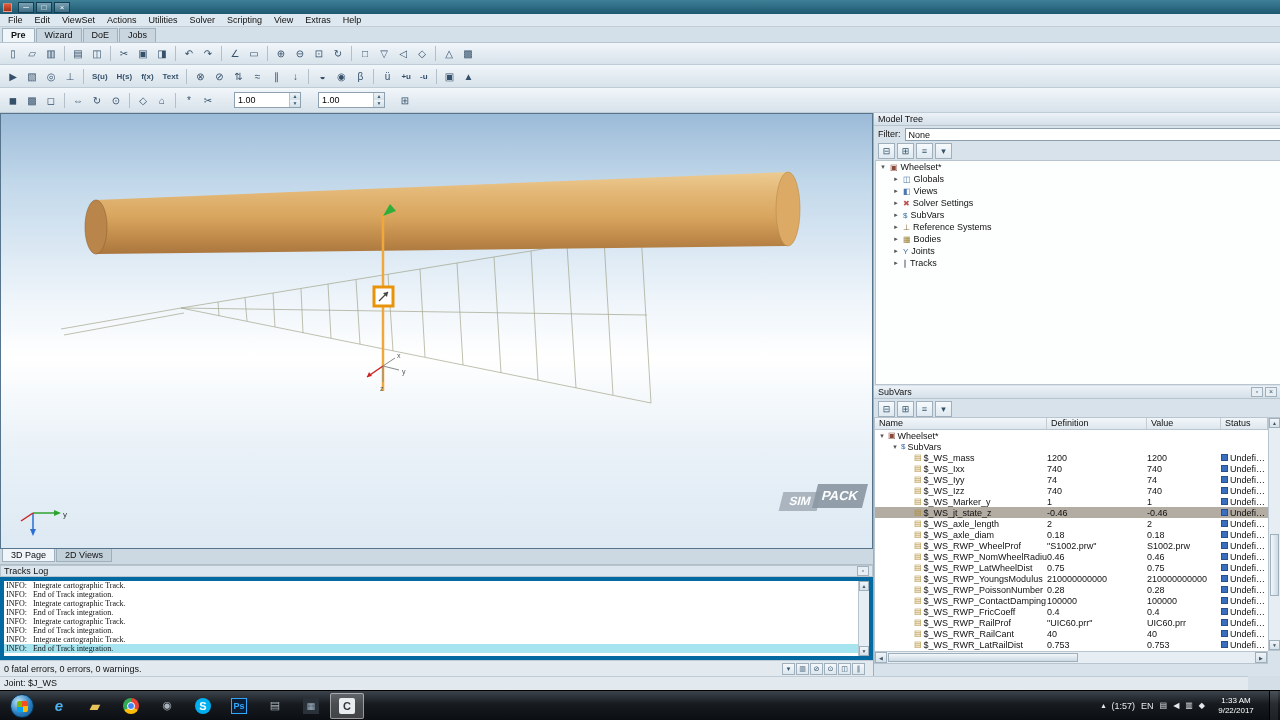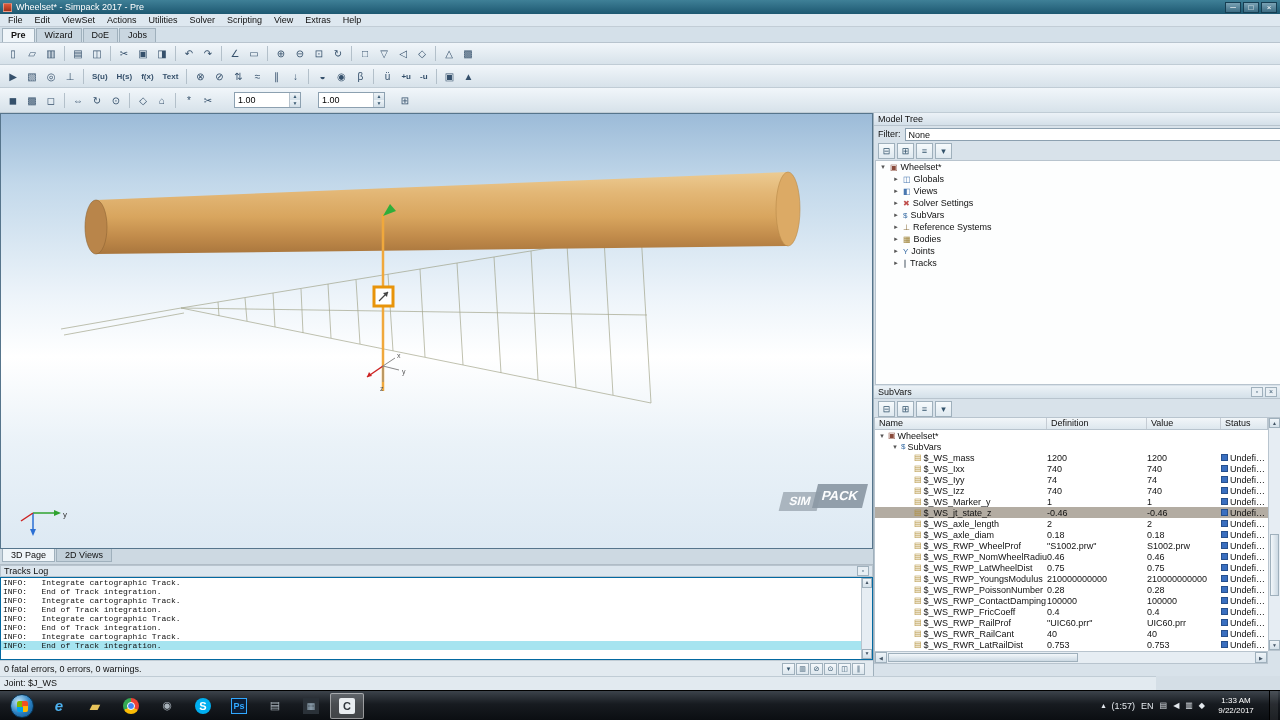--- a/index.html
+++ b/index.html
@@ -55,36 +55,36 @@
   #pagetabs{position:absolute;left:0;top:549px;width:873px;height:16px;background:#cdd9e2;
     border-bottom:1px solid #b0bcc6;display:flex;align-items:flex-start;padding-left:2px}
   .page-tab{padding:0 8px;height:13px;line-height:12px;border:1px solid #9fb0bc;border-top:none;
     background:#c2d0da;margin-right:1px}
   .page-tab.active{background:#eff5f9}
   #msghdr{position:absolute;left:0;top:565px;width:873px;height:12px;background:#dce6ee;
     border:1px solid #b8c4ce;display:flex;align-items:center;padding:0 3px}
   #msghdr .spacer{flex:1}
   .ph-btn{width:12px;height:10px;font-size:7px;line-height:8px;text-align:center;border:1px solid #9fb0bc;
     background:#e8eff4;margin-left:2px;padding:0;color:#33536b}
-  #msglog{position:absolute;left:0;top:577px;width:873px;height:83px;background:#fff;border:1px solid #0369a1;
-    overflow:hidden;font-family:Liberation Mono, monospace;font-size:8px;line-height:9px}
+  #msglog{position:absolute;left:0;top:577px;width:873px;height:83px;background:#fff;border:4px solid #0369a1;
+    overflow:hidden;font-family:Liberation Serif, serif;font-size:8px;line-height:9px}
   .logline{white-space:pre;padding-left:2px;height:9px}
   .logline.highlight{background:#a6e4f0}
   .vsb{position:absolute;right:0;top:0;bottom:0;width:11px;background:#e6edf3;border-left:1px solid #b8c4ce;
     display:flex;flex-direction:column;justify-content:space-between}
   .sb-arrow{height:10px;font-size:5px;line-height:9px;text-align:center;color:#456;
     background:linear-gradient(#f0f5f9,#d5e1ea);border:1px solid #9fb0bc}
 
   
   #errorline{position:absolute;left:0;top:660px;width:873px;height:16px;background:#e2eaf0;
     border-top:1px solid #c0ccd5;display:flex;align-items:center;padding-left:4px}
   .minibtns{margin-left:auto;margin-right:8px;display:flex;gap:1px}
   .minibtn{width:13px;height:12px;font-size:7px;border:1px solid #9fb0bc;padding:0;
     background:linear-gradient(#f4f8fb,#dde7ee);color:#33536b;display:flex;align-items:center;justify-content:center}
-  #jointline{position:absolute;left:0;top:676px;width:1156px;height:14px;background:#e2eaf0;
+  #jointline{position:absolute;left:0;top:676px;width:1248px;height:14px;background:#e2eaf0;
     border-top:1px solid #c0ccd5;line-height:13px;padding-left:4px}
 
   
   #rightcol{position:absolute;left:873px;top:113px;width:407px;height:563px;background:#d8e2ea;
     border-left:1px solid #9fb0bc}
   .panel-header{height:13px;background:linear-gradient(#ecf2f7,#d4e0e9);border-bottom:1px solid #b8c4ce;
     display:flex;align-items:center;padding:0 4px}
   .ph-title{flex:1}
   #modeltree{position:absolute;left:0;top:0;width:489px;height:273px}
   .filterrow{position:absolute;left:0;top:13px;right:0;height:16px;display:flex;align-items:center;padding:1px 4px;gap:4px}
@@ -156,21 +156,20 @@
   .clock{width:52px;text-align:center;font-size:8px;line-height:10px;color:#fff}
   .showdesk{width:9px;height:30px;background:rgba(255,255,255,.08);border-left:1px solid #000;margin-left:3px}
 </style>
 </head>
 <body>
 
 <div id="app">
 
   <div id="titlebar">
     <span class="appico"></span>
-    <span class="wtitle">Wheelset* - Simpack 2017 - Pre</span>
     <span style="display:flex">
 
     <button class="winbtn"><span>─</span></button>
         <button class="winbtn"><span>□</span></button>
         <button class="winbtn"><span>×</span></button>
       </span>
   </div>
 
   <div id="menubar">
 

